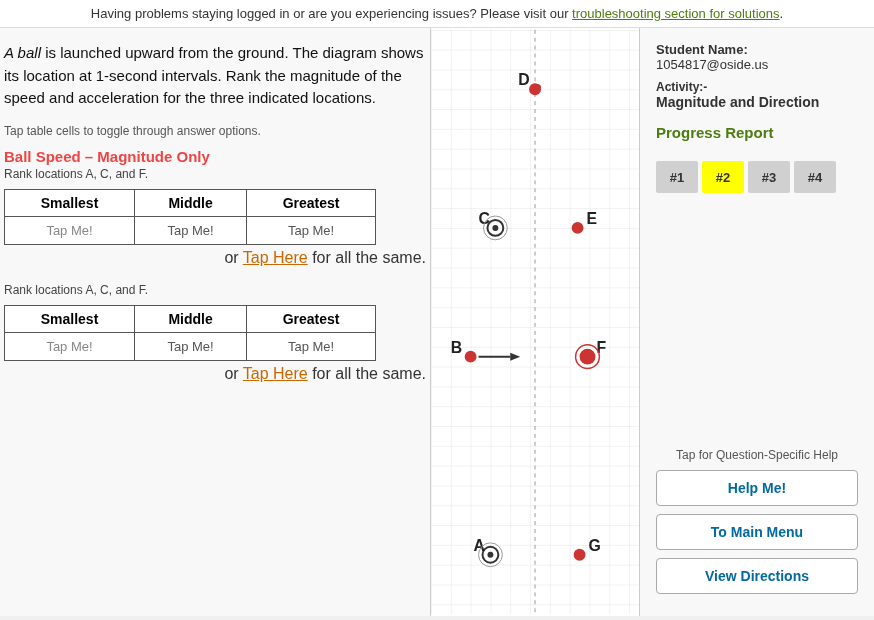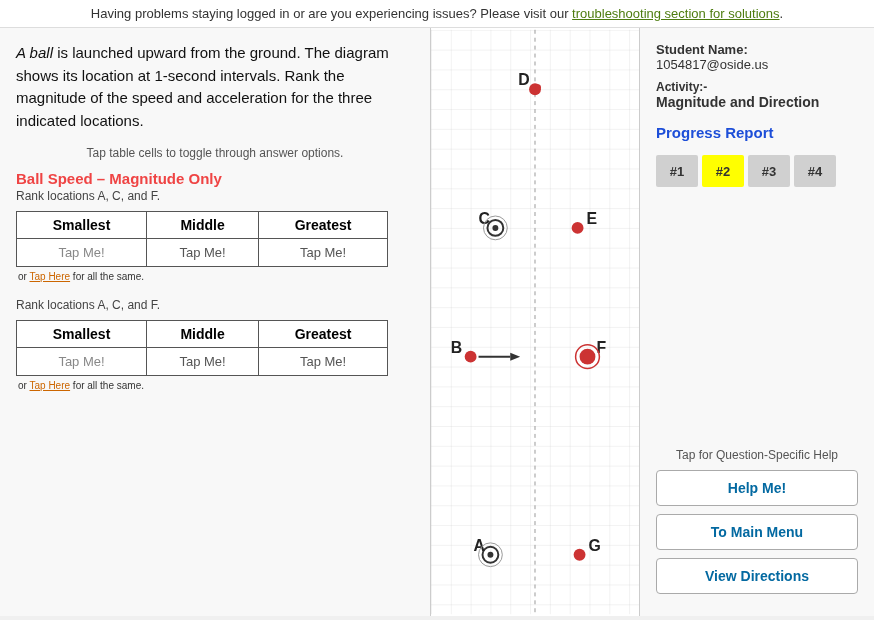--- a/index.html
+++ b/index.html
@@ -26,39 +26,39 @@
     }
 
     .main-content {
       display: flex;
       height: calc(100% - 32px);
     }
 
     
     .left-panel {
       flex: 0 0 430px;
-      padding: 14px 16px;
+      padding: 14px 4px;
       background: #f8f8f8;
     }
 
     .problem-text {
       font-size: 15px;
       line-height: 1.5;
       color: #111;
       margin-bottom: 14px;
     }
     .problem-text .ball-word {
       font-style: italic;
     }
 
     .tap-instruction {
       font-size: 12px;
       color: #555;
       margin-bottom: 10px;
-      text-align: center;
+      text-align: left;
     }
 
     .section-title {
       font-size: 15px;
       font-weight: bold;
       color: #ef4444;
       margin-bottom: 2px;
     }
     .section-subtitle {
       font-size: 12px;
@@ -85,24 +85,25 @@
       background: #fff;
       font-size: 13px;
       text-align: center;
       color: #555;
       cursor: pointer;
     }
     .rank-table td:first-child {
       color: #888;
     }
     .same-row {
-      font-size: 10px;
+      font-size: 16px;
       color: #333;
       margin-bottom: 16px;
-      margin-left: 2px;
+      margin-left: 14px;
+      text-align: right;
     }
     .same-row .tap-here {
       color: #cc6600;
       cursor: pointer;
       text-decoration: underline;
     }
 
     
     .center-panel {
       flex: 0 0 210px;
@@ -149,22 +150,22 @@
       color: #333;
       font-weight: bold;
     }
 
     .progress-section {
       margin-bottom: 16px;
     }
     .progress-title {
       font-size: 15px;
       font-weight: bold;
-      color: #1d4ed8;
-      margin-bottom: 14px;
+      color: #4d7c0f;
+      margin-bottom: 20px;
     }
     .progress-buttons {
       display: flex;
       gap: 4px;
     }
     .prog-btn {
       width: 42px;
       height: 32px;
       border: none;
       font-weight: bold;

